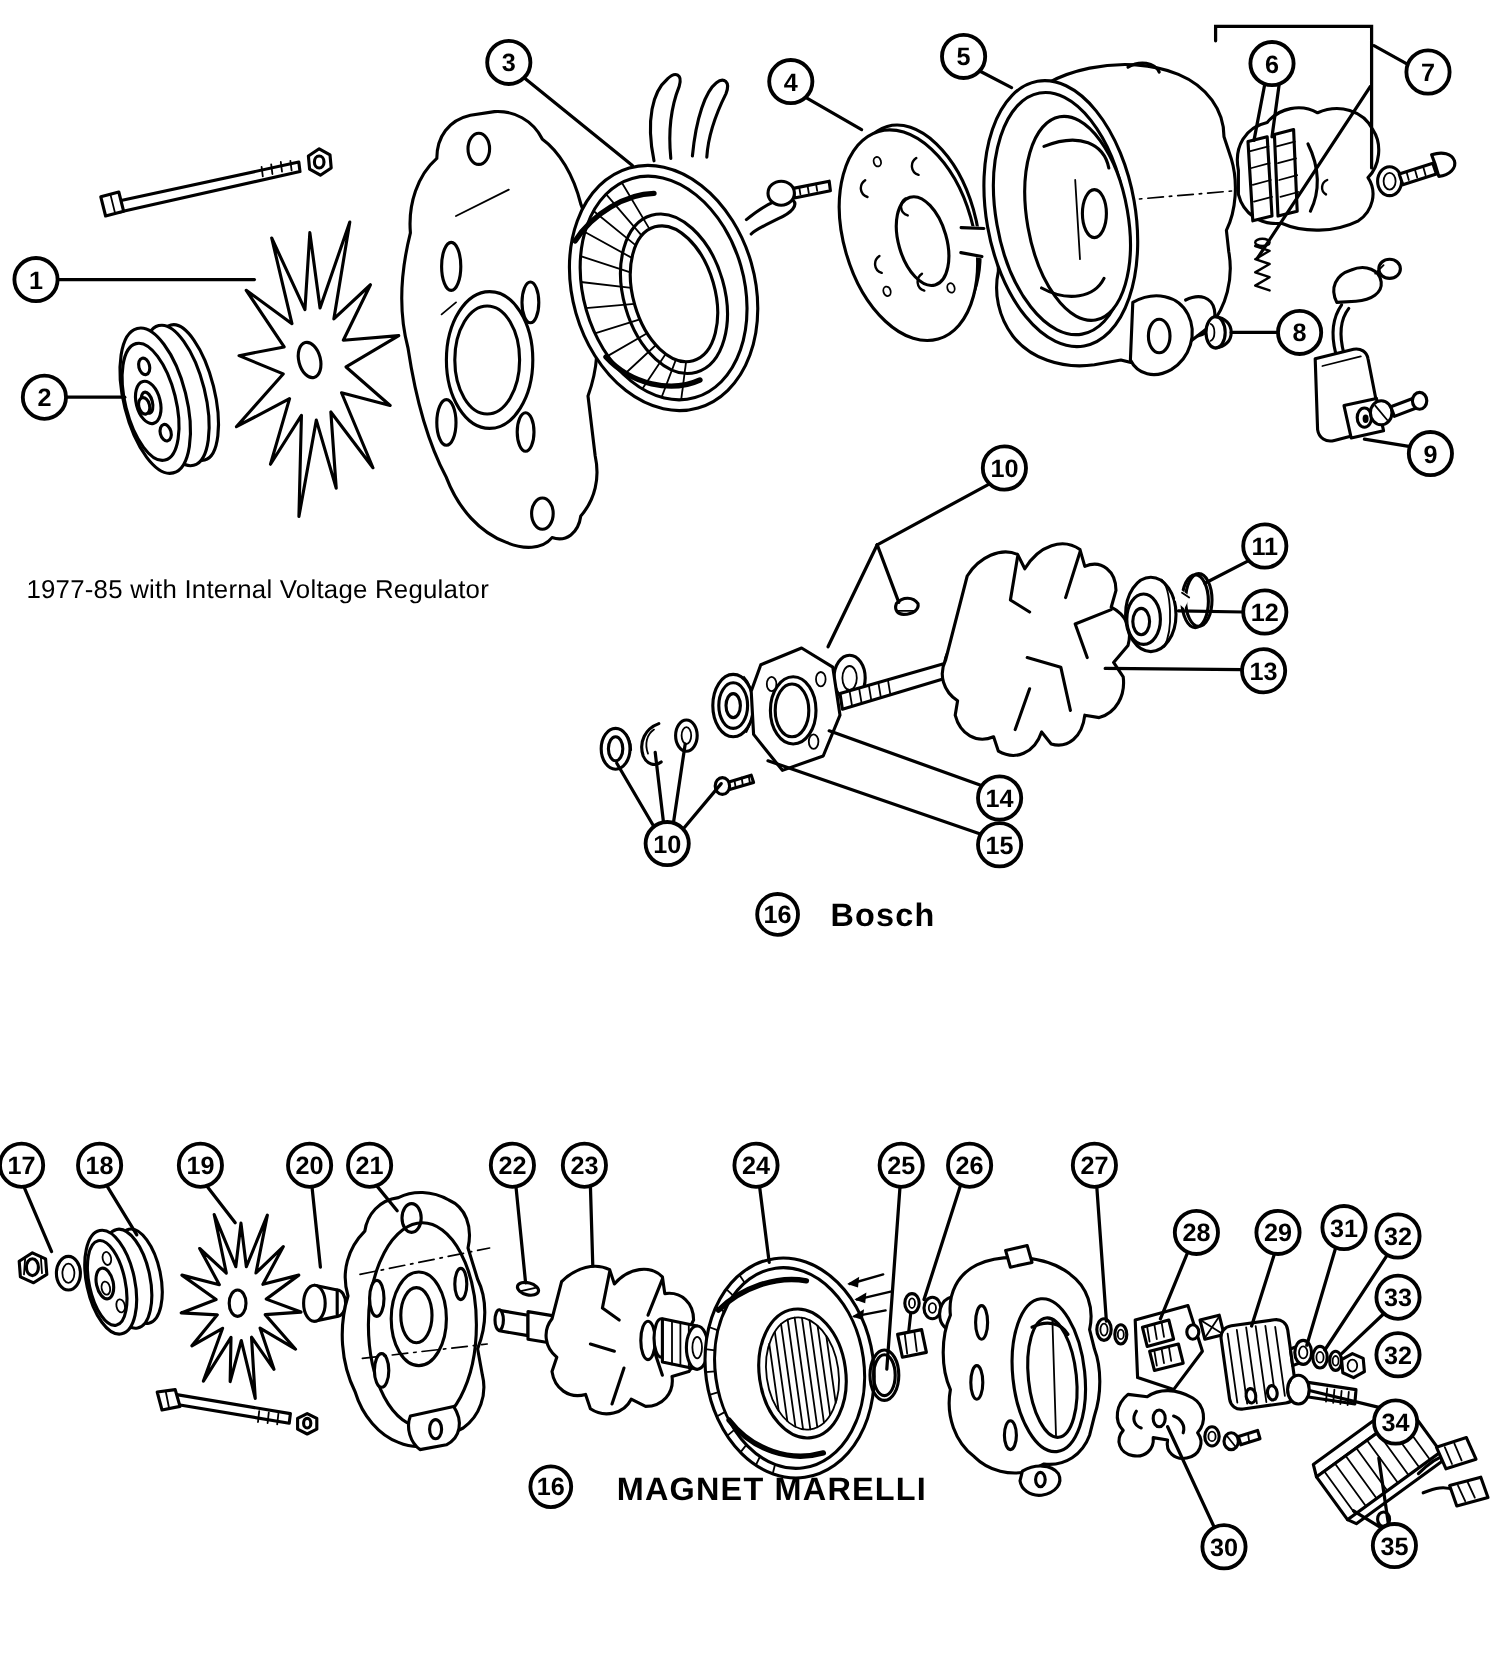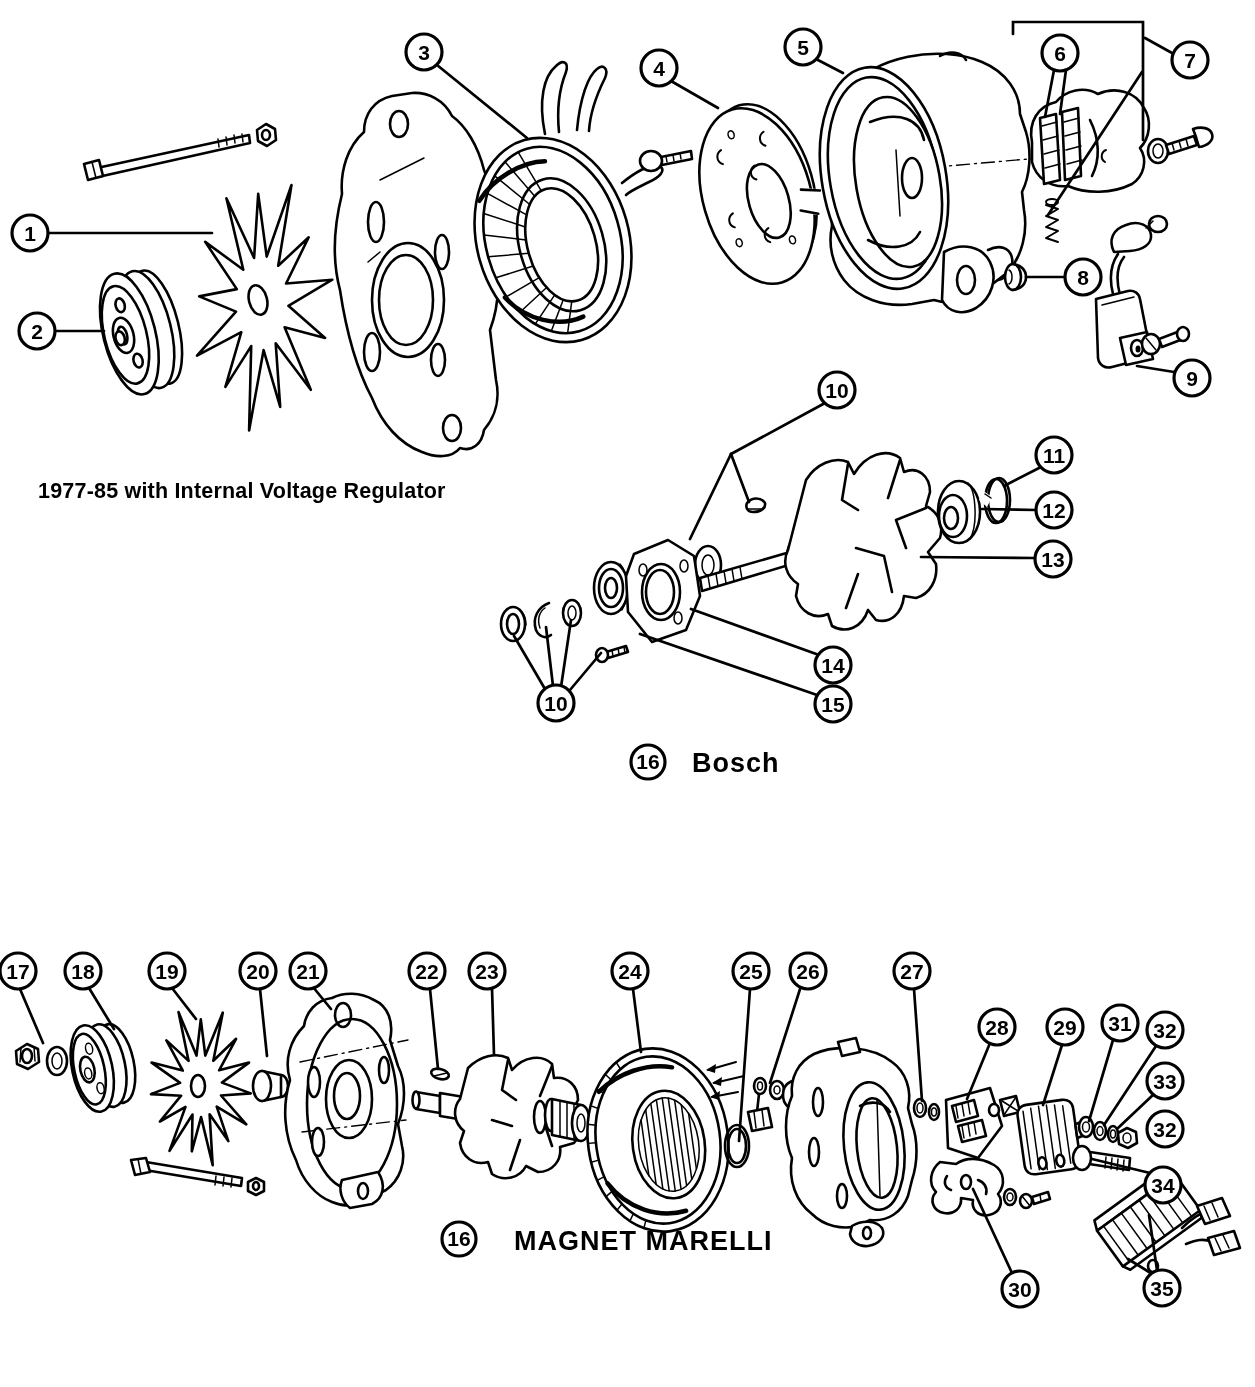--- a/index.html
+++ b/index.html
@@ -11,21 +11,21 @@
   .thin{stroke-width:1.5}
   .med {stroke-width:2}
   .thick{stroke-width:4.5}
   .dash{stroke-dasharray:13 5 2 5;stroke-width:1.4}
   .lead{stroke:#000;stroke-width:2.7;fill:none;stroke-linecap:round}
   .callout-circle{fill:#fff;stroke:#000;stroke-width:3.2}
   .callout-num{font-family:"Liberation Sans",sans-serif;font-weight:bold;font-size:21px;
                text-anchor:middle;fill:#000}
   .brand-label{font-family:"Liberation Sans",sans-serif;font-weight:bold;font-size:27px;
                fill:#000;letter-spacing:1px}
-  .caption{position:absolute;left:38px;top:479px;font-weight:bold;font-size:21.5px;
+  .caption{position:absolute;left:22px;top:479px;font-weight:normal;font-size:21.5px;
            letter-spacing:0.2px;white-space:nowrap}
 </style>
 </head>
 <body>
 
 <div class="canvas">
 
 <svg width="1255" height="1387" viewBox="0 0 1255 1387" xmlns="http://www.w3.org/2000/svg">
 
   <g>

